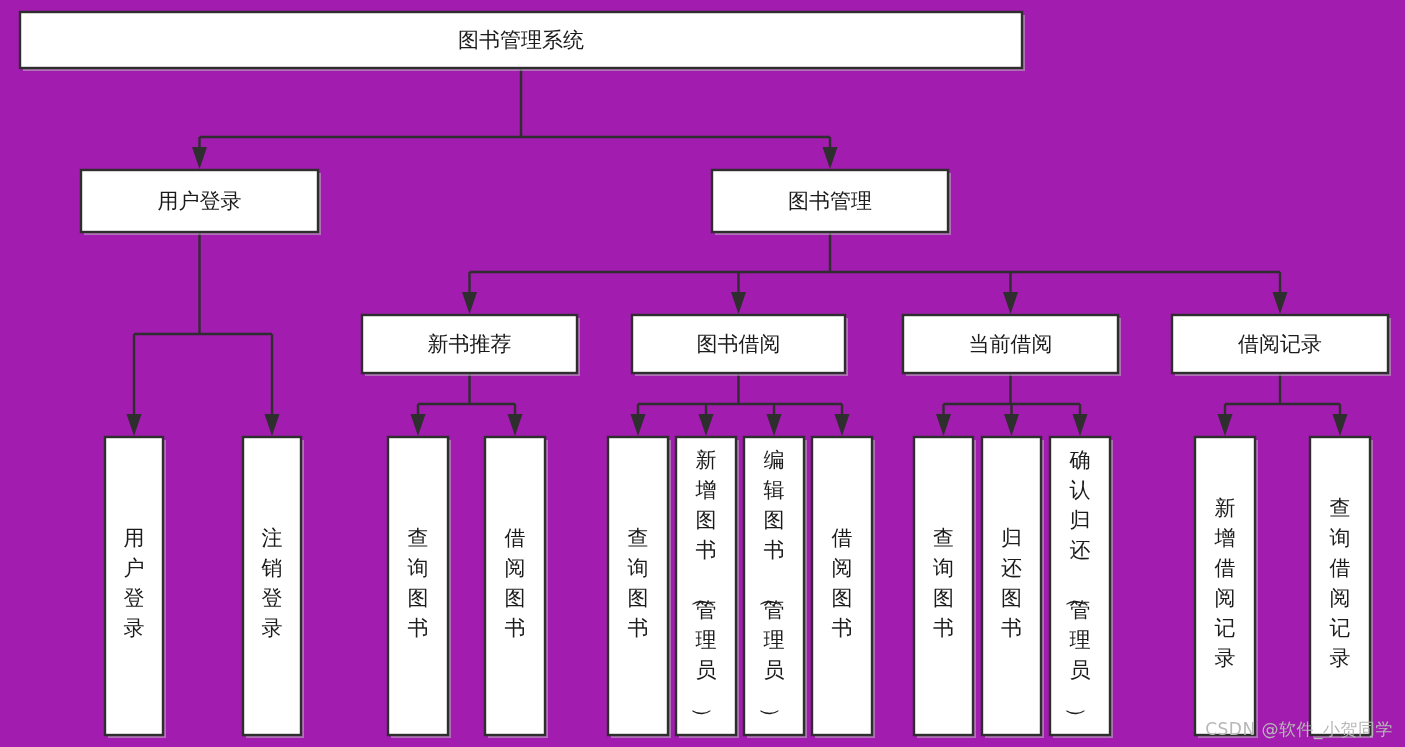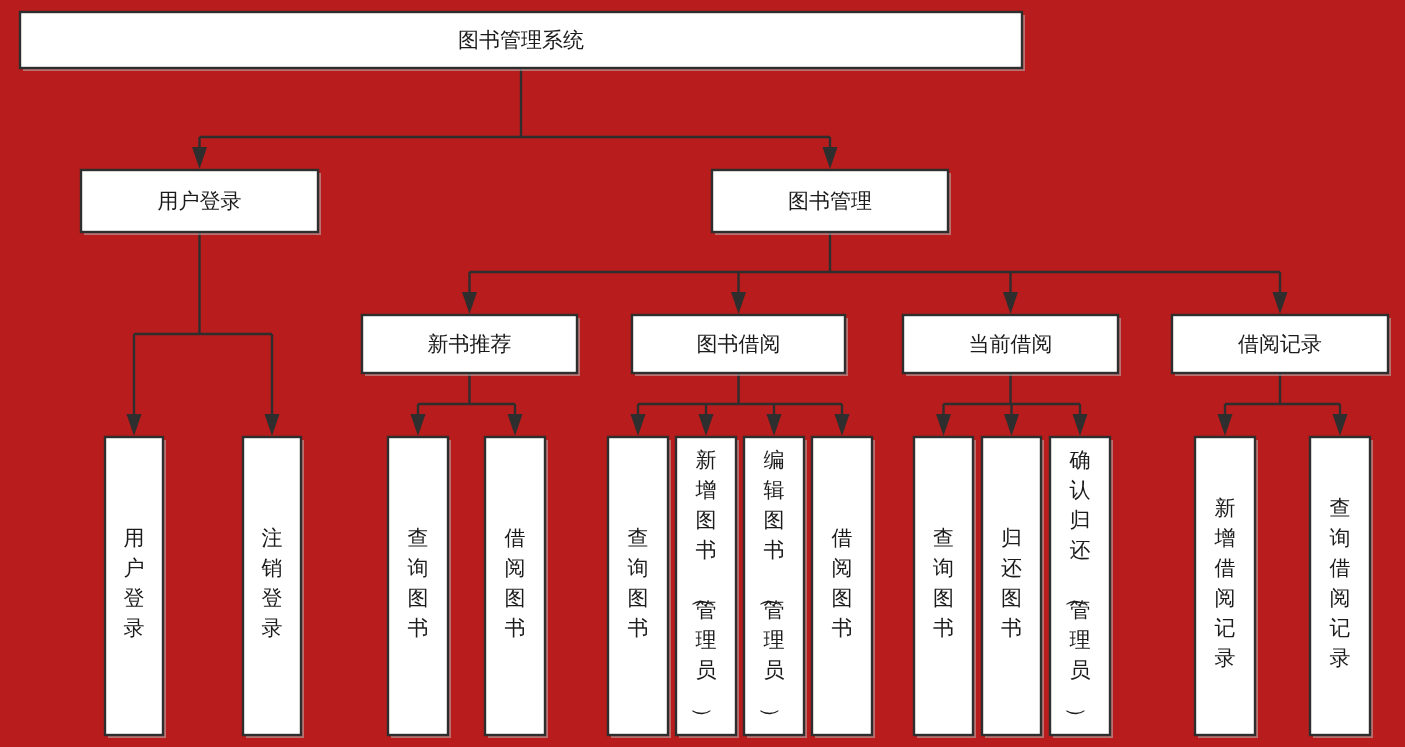--- a/index.html
+++ b/index.html
@@ -8,21 +8,21 @@
     padding: 0;
     background: #ffffff;
   }
   body {
     font-family: "DejaVu Sans", "Liberation Sans", sans-serif;
   }
   #diagram-root {
     position: relative;
     width: 1405px;
     height: 747px;
-    background: #b91c1c;
+    background: #a21caf;
     overflow: hidden;
   }
   svg.diagram-canvas {
     position: absolute;
     left: 0;
     top: 0;
     width: 1405px;
     height: 747px;
     display: block;
   }
@@ -240,13 +240,14 @@
           <rect class="node-box" x="1195" y="437" width="60" height="298"></rect>
           <text class="node-label-vertical" x="1225" y="515"><tspan x="1225" dy="0">新</tspan><tspan x="1225" dy="30">增</tspan><tspan x="1225" dy="30">借</tspan><tspan x="1225" dy="30">阅</tspan><tspan x="1225" dy="30">记</tspan><tspan x="1225" dy="30">录</tspan></text>
         </g>
         <g>
           <rect class="node-shadow" x="1313" y="440" width="60" height="298"></rect>
           <rect class="node-box" x="1310" y="437" width="60" height="298"></rect>
           <text class="node-label-vertical" x="1340" y="515"><tspan x="1340" dy="0">查</tspan><tspan x="1340" dy="30">询</tspan><tspan x="1340" dy="30">借</tspan><tspan x="1340" dy="30">阅</tspan><tspan x="1340" dy="30">记</tspan><tspan x="1340" dy="30">录</tspan></text>
         </g>
       </g>
   </svg>
+  <div class="watermark-text">CSDN @软件_小贺同学</div>
 </div>
 
 </body></html>

